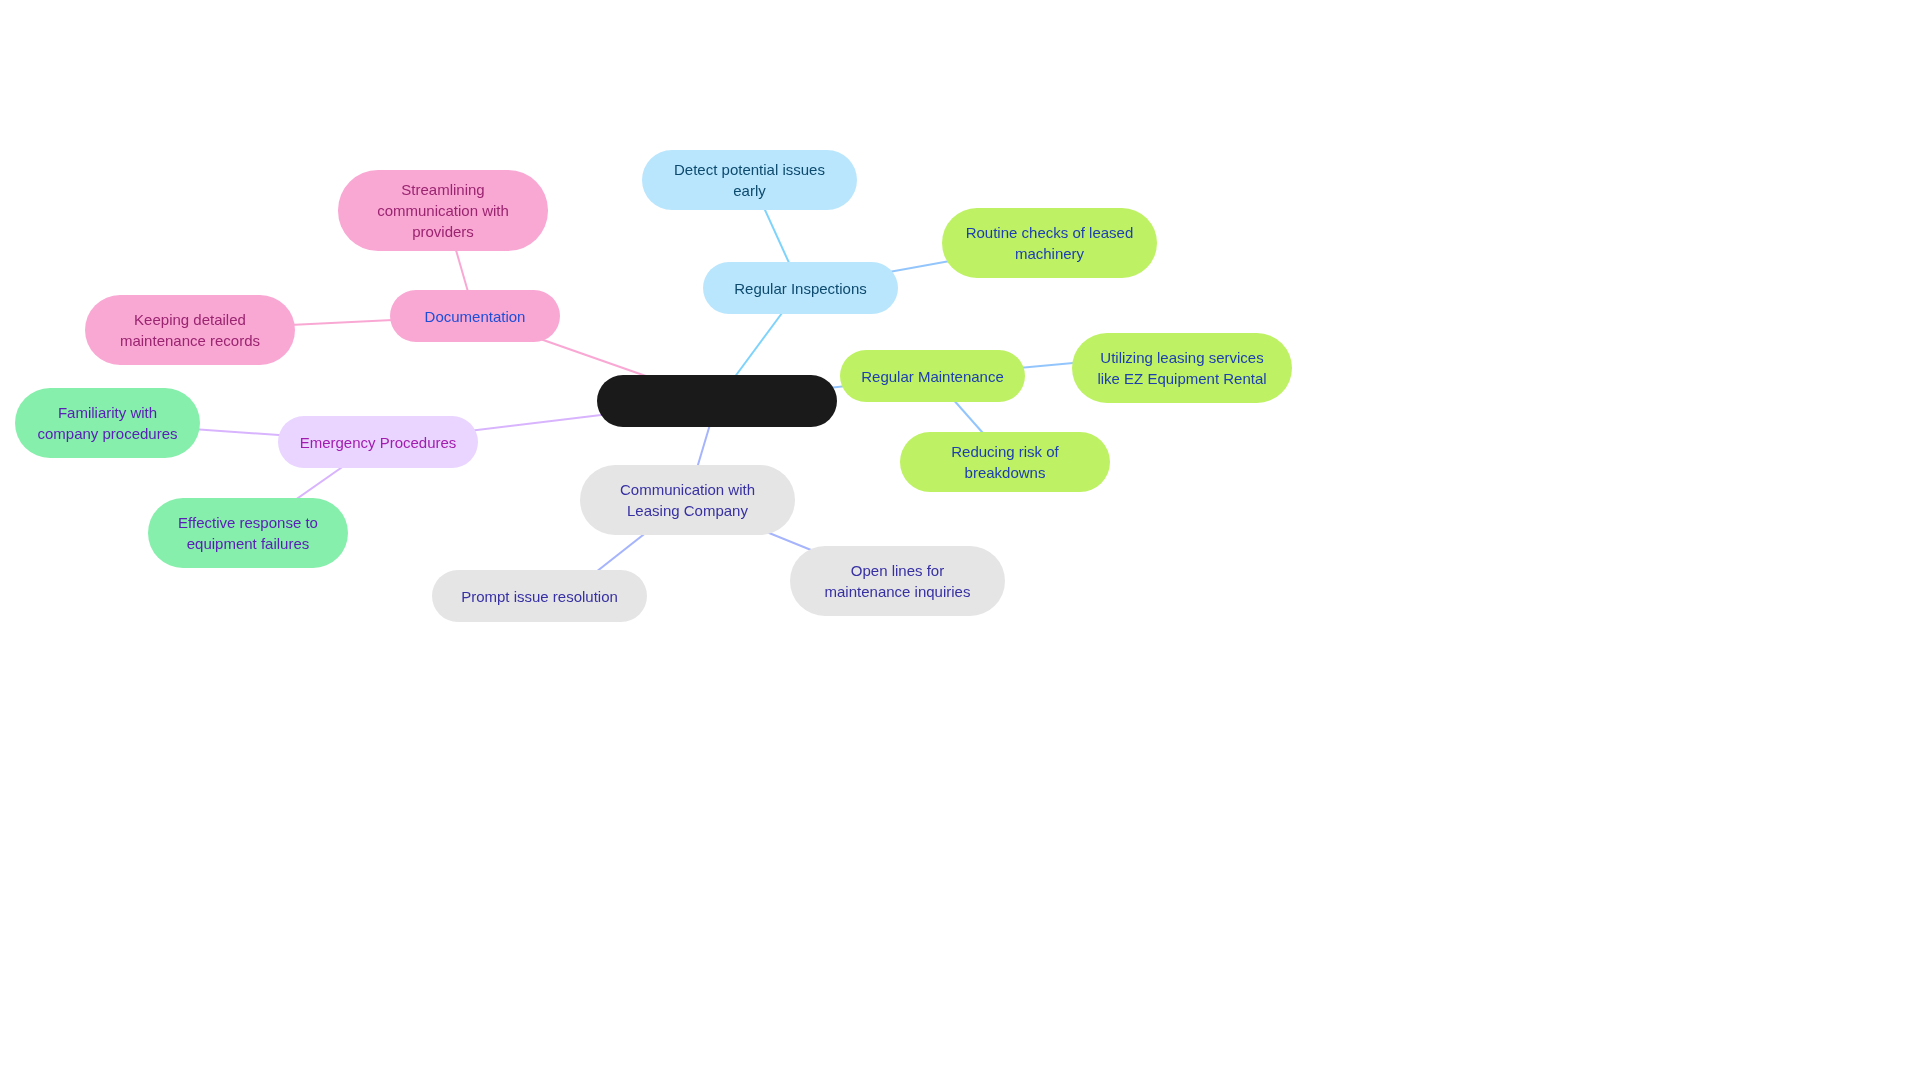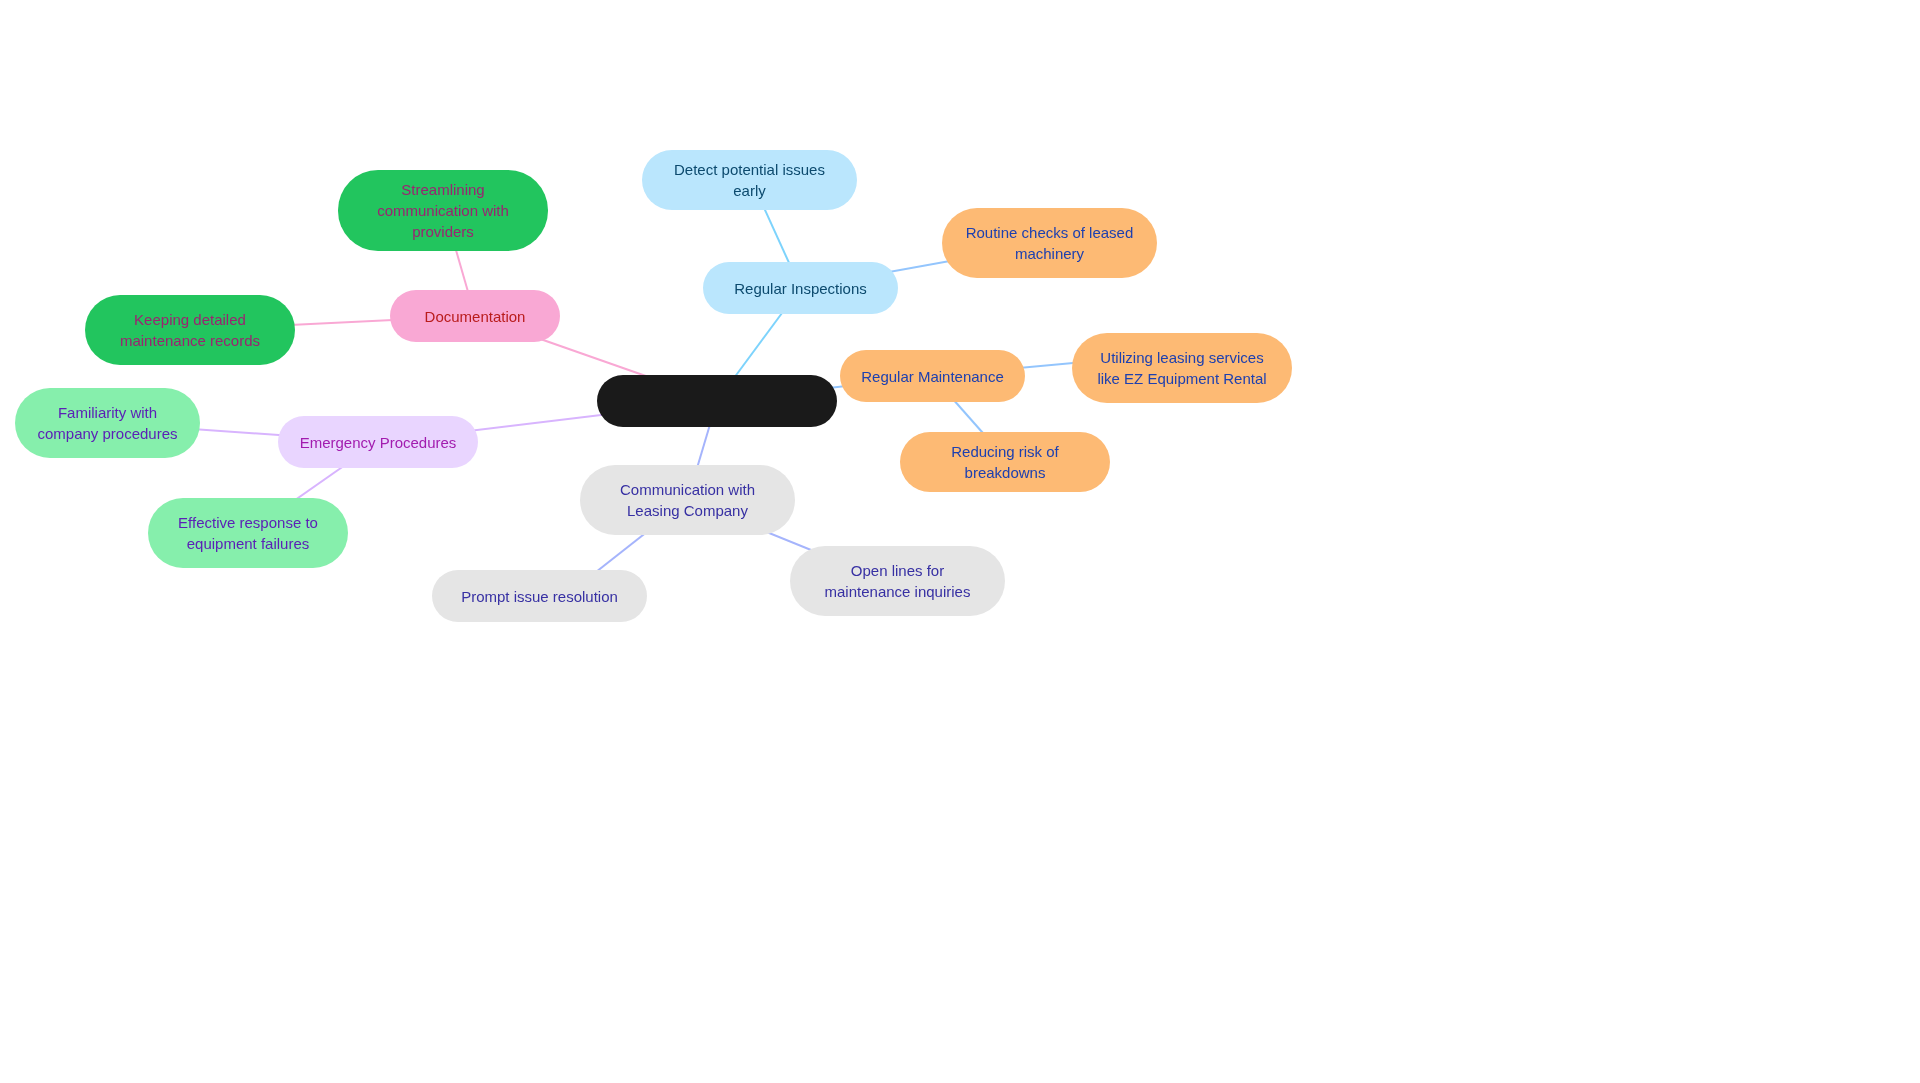--- a/index.html
+++ b/index.html
@@ -33,45 +33,45 @@
     .node-center {
       background: #1a1a1a;
       color: #ffffff;
       font-size: 17px;
       font-weight: 600;
       border-radius: 40px;
       padding: 18px 32px;
     }
     .node-pink {
       background: #f9a8d4;
-      color: #b91c1c;
+      color: #1d4ed8;
       border: none;
     }
     .node-pink-light {
-      background: #22c55e;
+      background: #f9a8d4;
       color: #9b2471;
       border: none;
     }
     .node-purple {
       background: #e9d5ff;
       color: #a21caf;
       border: none;
     }
     .node-purple-light {
       background: #86efac;
       color: #5b21b6;
       border: none;
     }
     .node-blue {
       background: #bae6fd;
       color: #0c4a6e;
       border: none;
     }
     .node-blue-light {
-      background: #fdba74;
+      background: #bef264;
       color: #1e40af;
       border: none;
       text-align: center;
     }
     .node-slate {
       background: #e5e5e5;
       color: #3730a3;
       border: none;
     }
   </style>

